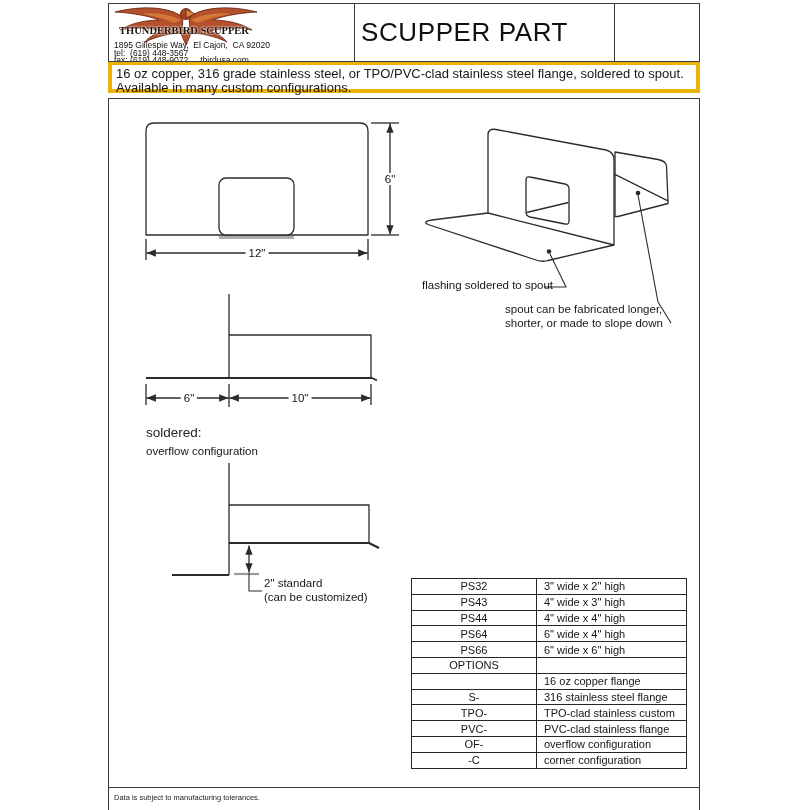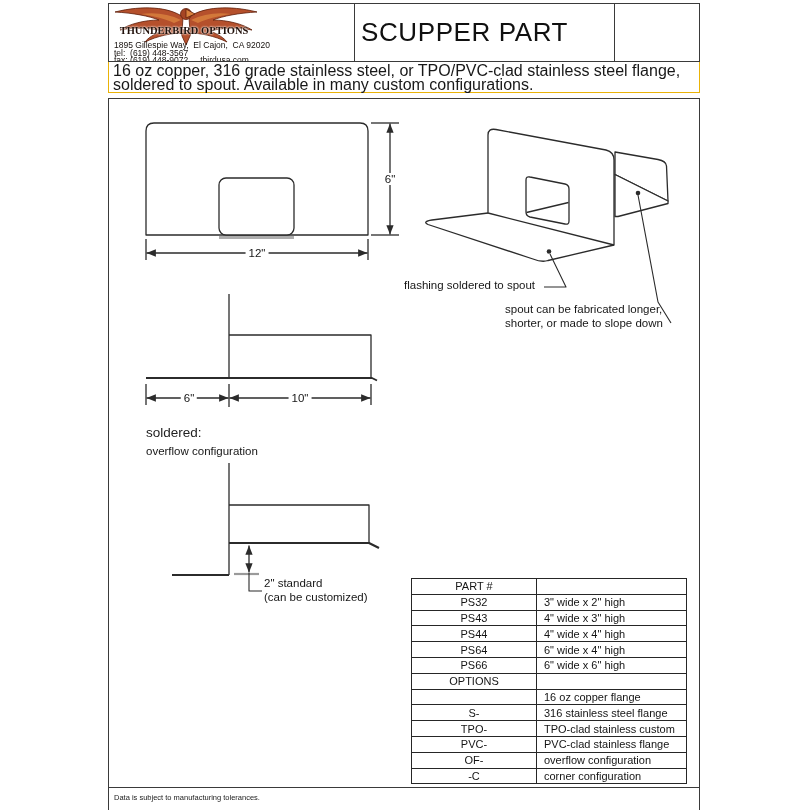--- a/index.html
+++ b/index.html
@@ -14,22 +14,22 @@
   .company{position:absolute;left:0;top:21px;width:150px;text-align:center;
            font-family:"Liberation Serif",serif;font-weight:bold;font-size:10.5px;color:#20100a;
            text-shadow:0 0 2px #fff,0 0 2px #fff;white-space:nowrap}
   .addr{position:absolute;left:5px;font-size:8.5px;line-height:8px;color:#15100d;white-space:pre}
   .addr.a1{top:37px}.addr.a2{top:44.5px}.addr.a3{top:52px;display:flex;gap:12px}
   .title-box{width:260px;border:1px solid #3a3a3a;border-left:none;display:flex;align-items:center;padding-left:6px}
   .title-box span{font-size:26px;letter-spacing:.6px;color:#101010}
   .corner-box{flex:1;border:1px solid #3a3a3a;border-left:none;background:#fff}
 
   
-  .desc-box{margin-top:-1px;border:1px solid #eab308;height:32px;padding:2px 4px;
-            font-size:16px;line-height:14px;color:#181818}
+  .desc-box{margin-top:-1px;border:4px solid #eab308;height:32px;padding:2px 4px;
+            font-size:13px;line-height:14px;color:#181818}
 
   
   .main-box{position:relative;margin-top:5px;border:1px solid #3a3a3a;height:690px;background:#fff}
   .drawings{position:absolute;left:0;top:0}
   .dim{position:absolute;transform:translate(-50%,-50%);background:#fff;padding:0 3px;
        font-size:11.5px;color:#161616;white-space:nowrap}
   .note{position:absolute;font-size:11.5px;line-height:13.5px;color:#161616;white-space:nowrap}
   .opt-h{font-size:13.5px;color:#222}
 
   
@@ -55,21 +55,21 @@
           <g fill="#b5502c" stroke="#5f1f0b" stroke-width="0.8" stroke-linejoin="round">
             <path id="rw" d="M78,13 C92,3 118,1 146,8 C128,9 112,12 102,16 C116,16 132,20 141,26 C126,23 110,24 99,27 C107,30 113,34 116,38 C104,32 89,29 79,29 Z"></path>
             <use href="#rw" transform="translate(150,0) scale(-1,1)"></use>
             <path d="M69,24 L75,27 L81,24 L79,32 L75,41 L71,32 Z"></path>
             <circle cx="75" cy="10" r="5.5" fill="#a64524"></circle>
             <path d="M75,5 L84,10 L75,14 Z" fill="#d9823f"></path>
           </g>
           <path d="M80,16 C92,10 106,8 120,10 C107,12 95,15 87,19 Z" fill="#d9823f" opacity="0.8"></path>
           <path d="M70,16 C58,10 44,8 30,10 C43,12 55,15 63,19 Z" fill="#d9823f" opacity="0.8"></path>
         </svg>
-        <div class="company">THUNDERBIRD OPTIONS</div>
+        <div class="company">THUNDERBIRD SCUPPER</div>
         <div class="addr a1">1895 Gillespie Way,  El Cajon,  CA 92020</div>
         <div class="addr a2">tel:  (619) 448-3567</div>
         <div class="addr a3">
           <span>fax: (619) 448-9072</span>
           <span>tbirdusa.com</span>
         </div>
       </div>
       <div class="title-box">
         <span>SCUPPER PART</span>
       </div>
@@ -137,39 +137,35 @@
           <line x1="140" y1="446.5" x2="140" y2="473.5" marker-start="url(#arr)" marker-end="url(#arr)"></line>
           <path d="M140,474 V492 H153" stroke-width="1.1"></path>
         </g>
       </svg>
 
       <span class="dim" style="left:281px;top:80px">6"</span>
       <span class="dim" style="left:148px;top:154px">12"</span>
       <span class="dim" style="left:80px;top:299px">6"</span>
       <span class="dim" style="left:191px;top:299px">10"</span>
 
-      <div class="note" style="left:295px;top:180px">flashing soldered to spout</div>
+      <div class="note" style="left:313px;top:180px">flashing soldered to spout</div>
       <div class="note" style="left:396px;top:204px">
         <div>spout can be fabricated longer,</div>
         <div>shorter, or made to slope down</div>
       </div>
       <div class="note opt-h" style="left:37px;top:327px">soldered:</div>
       <div class="note" style="left:37px;top:346px">overflow configuration</div>
       <div class="note" style="left:155px;top:477px;line-height:14px">
         <div>2" standard</div>
         <div>(can be customized)</div>
       </div>
 
       <table class="parts">
         <tbody>
             <tr>
-              <td class="c1">PART #</td>
-              <td class="c2"></td>
-            </tr>
-            <tr>
               <td class="c1">PS32</td>
               <td class="c2">3" wide x 2" high</td>
             </tr>
             <tr>
               <td class="c1">PS43</td>
               <td class="c2">4" wide x 3" high</td>
             </tr>
             <tr>
               <td class="c1">PS44</td>
               <td class="c2">4" wide x 4" high</td>

